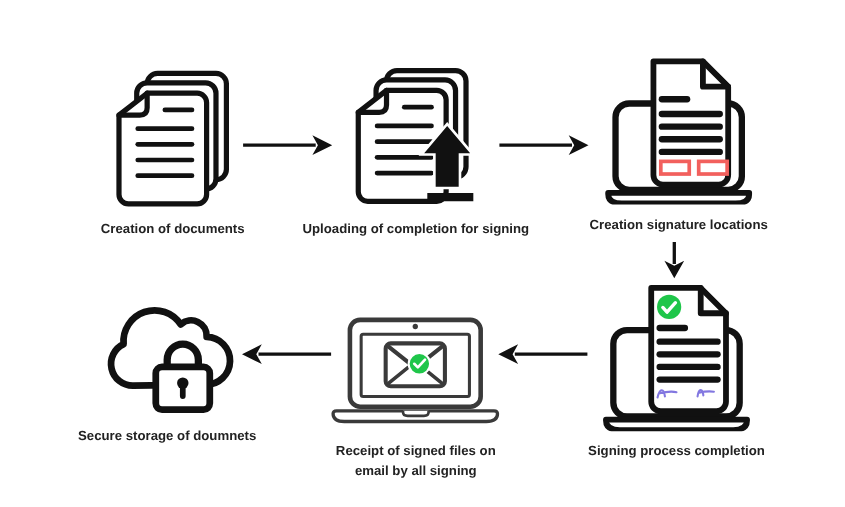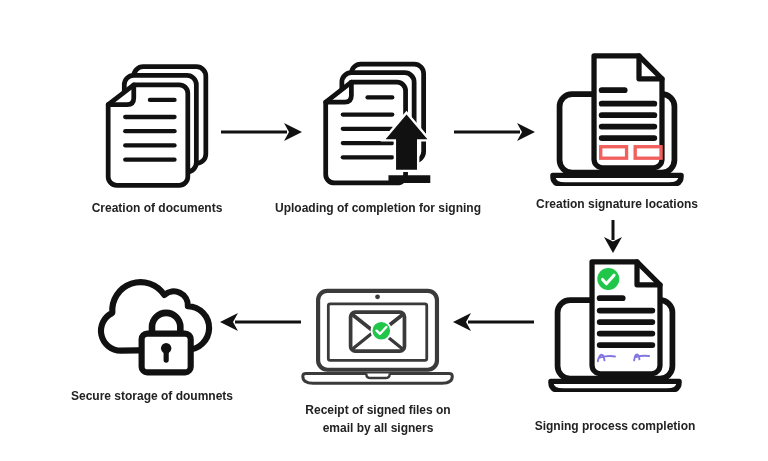--- a/index.html
+++ b/index.html
@@ -126,21 +126,21 @@
       </svg>
     </div>
     <div class="label">Creation signature locations</div>
   </div>
 
   <svg class="arrow" style="left:601px;top:218px;" width="24" height="36">
     <line x1="12" y1="2" x2="12" y2="22"></line>
     <polygon points="12,35 3,19 12,23.5 21,19"></polygon>
   </svg>
 
-  <div class="step" style="left:527px;top:256px;width:176px;gap:16px;">
+  <div class="step" style="left:527px;top:256px;width:176px;">
     <div class="icon-box" style="height:136px;">
       <svg width="134" height="136" viewBox="0 0 140 142">
         <g class="s-ink f-white" stroke-linejoin="round" stroke-linecap="round">
           <rect x="10" y="46" width="120" height="82" rx="13" stroke-width="6"></rect>
           <path stroke-width="5.5" d="M 46,6 H 93 L 117,30 V 114 a 9,9 0 0 1 -9,9 H 55 a 9,9 0 0 1 -9,-9 Z"></path>
           <path class="f-none" stroke-width="5.5" d="M 93,6 V 30 H 117"></path>
         </g>
         <g>
           <circle class="f-green" cx="63" cy="24" r="11.5"></circle>
           <path class="s-white f-none" stroke-width="3.2" stroke-linecap="round" stroke-linejoin="round" d="M 57,24.5 l 4,4.5 8,-9"></path>
@@ -181,21 +181,21 @@
           <path class="s-gray f-none" stroke-width="3.5" stroke-linecap="round" d="M 61,65 L 80,49.5 M 113,65 L 94,49.5"></path>
         </g>
         <g>
           <circle class="f-green s-white" stroke-width="2" cx="91" cy="46" r="10.5"></circle>
           <path class="s-white f-none" stroke-width="2.6" stroke-linecap="round" stroke-linejoin="round" d="M 86,46 l 3.5,3.5 7,-7.5"></path>
         </g>
         <path class="s-gray f-white" stroke-width="3.2" stroke-linejoin="round" d="M 10,92 H 164 q 3.5,0 3.5,3 q 0,7.5 -11,7.5 H 17.5 q -11,0 -11,-7.5 q 0,-3 3.5,-3 Z"></path>
         <path class="s-gray f-white" stroke-width="2.6" stroke-linejoin="round" d="M 75,92 v 1.5 q 0,3.5 4.5,3.5 h 16 q 4.5,0 4.5,-3.5 V 92"></path>
       </svg>
     </div>
-    <div class="label wrap">Receipt of signed files on email by all signers</div>
+    <div class="label wrap">Receipt of signed files on email by all signing</div>
   </div>
 
   <svg class="arrow" style="left:219px;top:310px;" width="84" height="24">
     <line x1="82" y1="12" x2="16" y2="12"></line>
     <polygon points="1,12 19,3 14,12 19,21"></polygon>
   </svg>
 
   <div class="step" style="left:64px;top:260px;width:176px;">
     <div class="icon-box" style="height:118px;">
       <svg width="142" height="118" viewBox="0 0 150 125">

